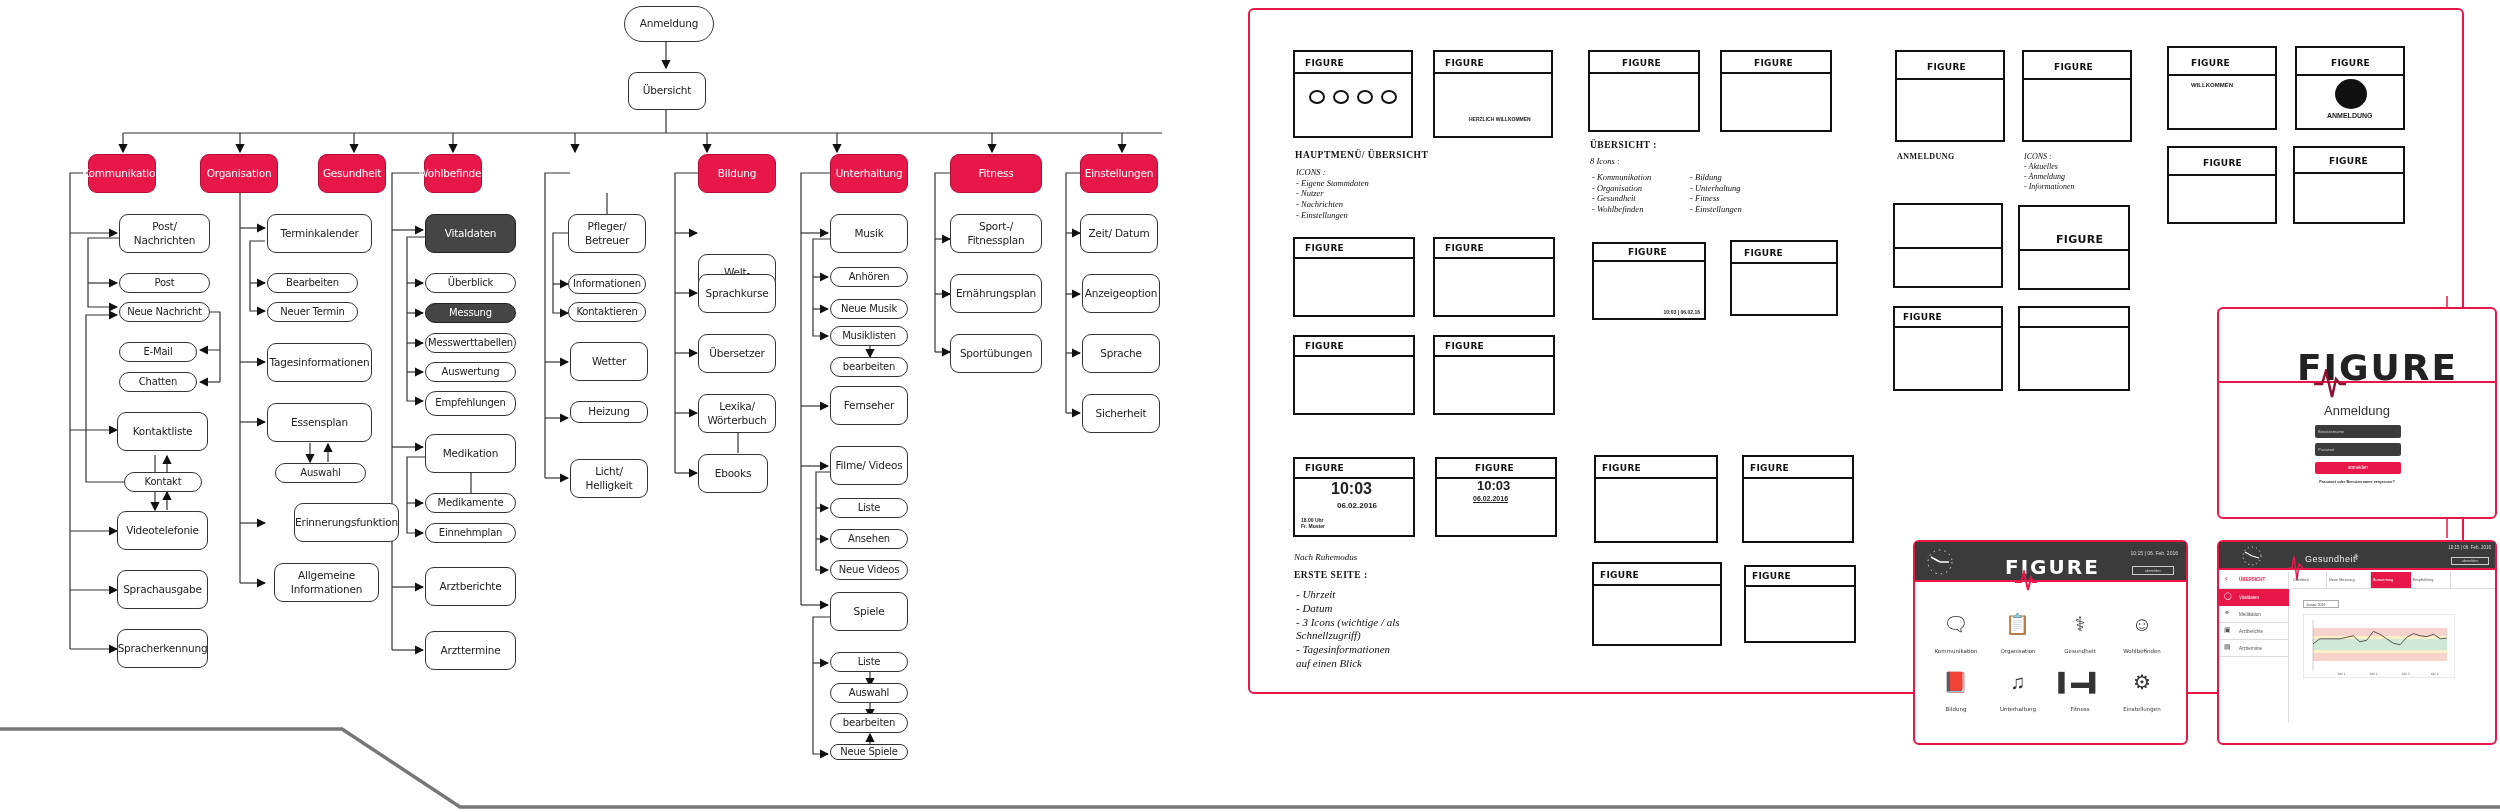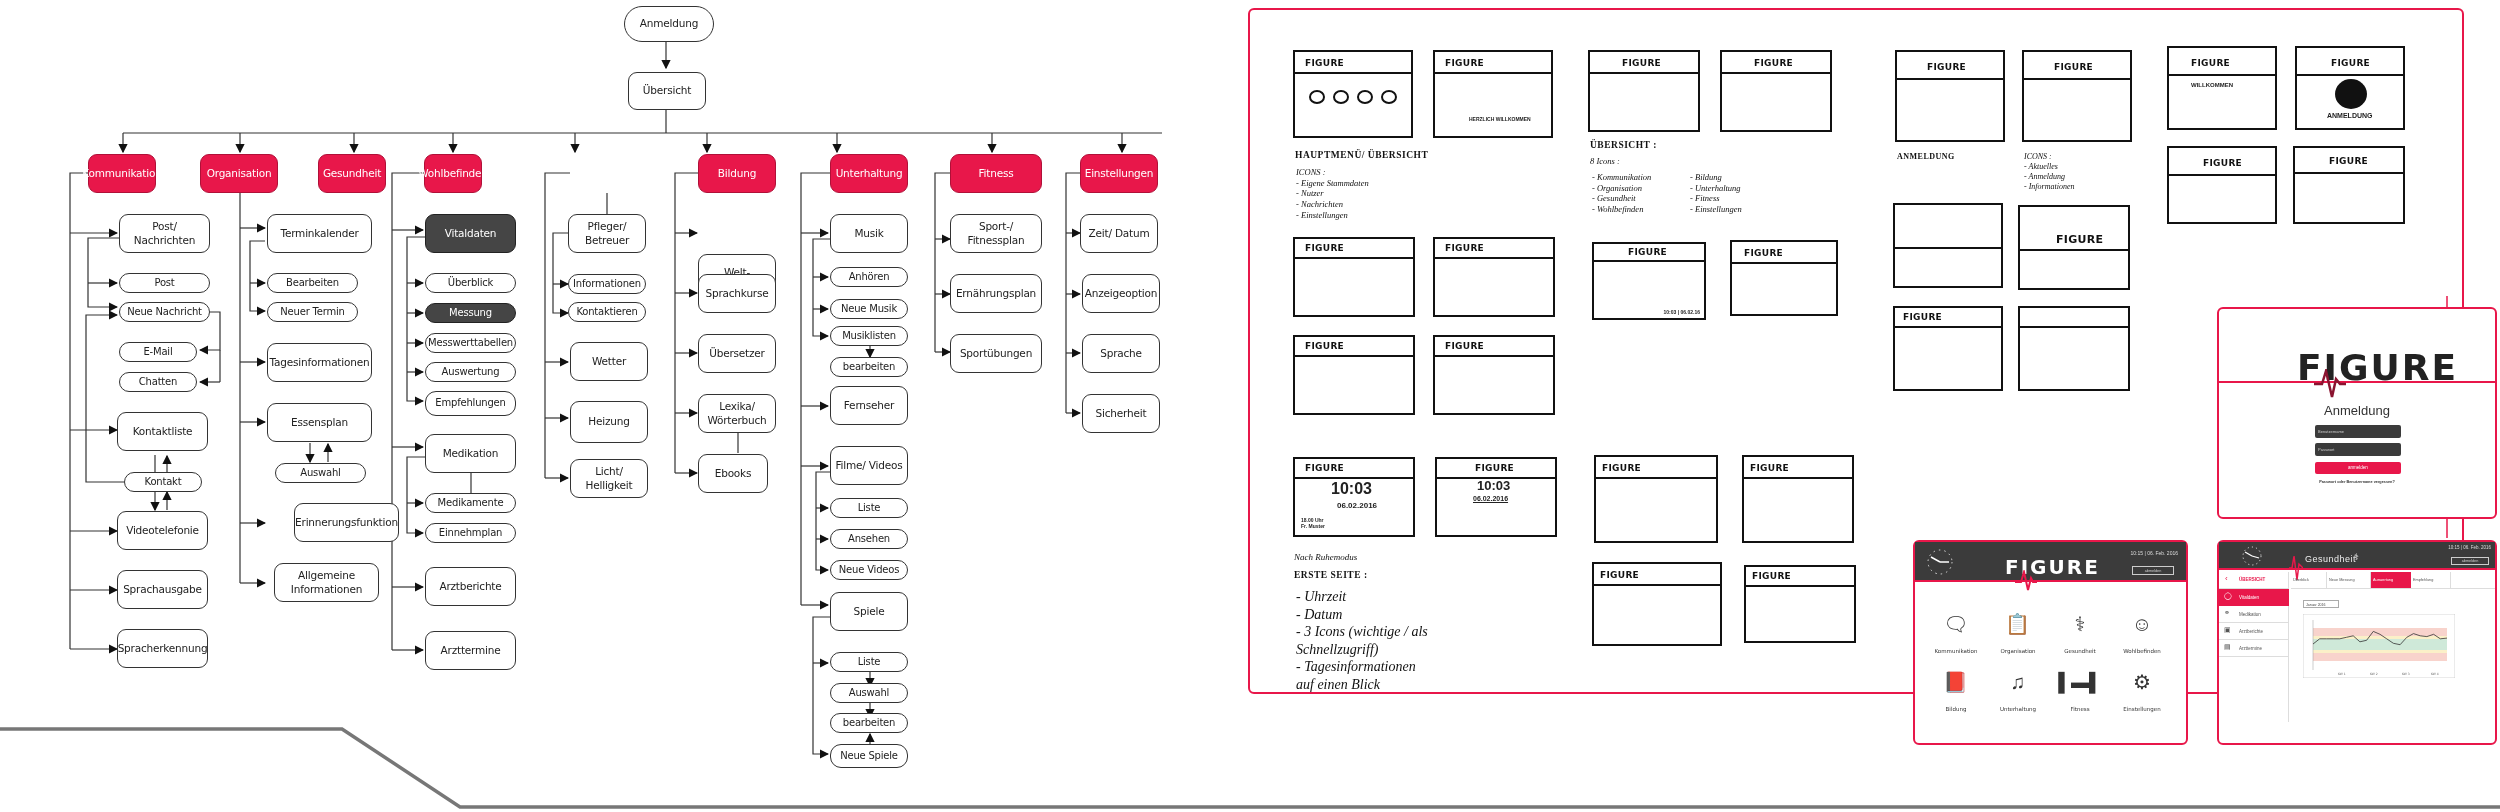--- a/index.html
+++ b/index.html
@@ -187,21 +187,21 @@
   <div class="node pill" style="left:425px;top:493px;width:91px;height:20px;">Medikamente</div>
   <div class="node pill" style="left:425px;top:523px;width:91px;height:20px;">Einnehmplan</div>
   <div class="node" style="left:425px;top:567px;width:91px;height:39px;">Arztberichte</div>
   <div class="node" style="left:425px;top:631px;width:91px;height:39px;">Arzttermine</div>
 
   <div class="node" style="left:568px;top:214px;width:78px;height:39px;">Pfleger/
 Betreuer</div>
   <div class="node pill" style="left:568px;top:274px;width:78px;height:20px;">Informationen</div>
   <div class="node pill" style="left:568px;top:302px;width:78px;height:20px;">Kontaktieren</div>
   <div class="node" style="left:570px;top:342px;width:78px;height:39px;">Wetter</div>
-  <div class="node" style="left:570px;top:401px;width:78px;height:42px;">Heizung</div>
+  <div class="node" style="left:570px;top:401px;width:78px;height:22px;">Heizung</div>
   <div class="node" style="left:570px;top:459px;width:78px;height:39px;">Licht/
 Helligkeit</div>
 
   <div class="node" style="left:698px;top:214px;width:78px;height:50px;margin-top:40px;">Welt-
 Nachrichten</div>
   <div class="node" style="left:698px;top:274px;width:78px;height:39px;">Sprachkurse</div>
   <div class="node" style="left:698px;top:334px;width:78px;height:39px;">Übersetzer</div>
   <div class="node" style="left:698px;top:394px;width:78px;height:39px;">Lexika/
 Wörterbuch</div>
   <div class="node" style="left:698px;top:454px;width:70px;height:39px;">Ebooks</div>
@@ -213,21 +213,21 @@
   <div class="node pill" style="left:830px;top:357px;width:78px;height:20px;">bearbeiten</div>
   <div class="node" style="left:830px;top:386px;width:78px;height:39px;">Fernseher</div>
   <div class="node" style="left:830px;top:446px;width:78px;height:39px;">Filme/ Videos</div>
   <div class="node pill" style="left:830px;top:498px;width:78px;height:20px;">Liste</div>
   <div class="node pill" style="left:830px;top:529px;width:78px;height:20px;">Ansehen</div>
   <div class="node pill" style="left:830px;top:560px;width:78px;height:20px;">Neue Videos</div>
   <div class="node" style="left:830px;top:592px;width:78px;height:39px;">Spiele</div>
   <div class="node pill" style="left:830px;top:652px;width:78px;height:20px;">Liste</div>
   <div class="node pill" style="left:830px;top:683px;width:78px;height:20px;">Auswahl</div>
   <div class="node pill" style="left:830px;top:713px;width:78px;height:20px;">bearbeiten</div>
-  <div class="node pill" style="left:830px;top:744px;width:78px;height:24px;">Neue Spiele</div>
+  <div class="node pill" style="left:830px;top:744px;width:78px;height:16px;">Neue Spiele</div>
 
   <div class="node" style="left:950px;top:214px;width:92px;height:39px;">Sport-/
 Fitnessplan</div>
   <div class="node" style="left:950px;top:274px;width:92px;height:39px;">Ernährungsplan</div>
   <div class="node" style="left:950px;top:334px;width:92px;height:39px;">Sportübungen</div>
 
   <div class="node" style="left:1080px;top:214px;width:78px;height:39px;">Zeit/ Datum</div>
   <div class="node" style="left:1082px;top:274px;width:78px;height:39px;">Anzeigeoption</div>
   <div class="node" style="left:1082px;top:334px;width:78px;height:39px;">Sprache</div>
   <div class="node" style="left:1082px;top:394px;width:78px;height:39px;">Sicherheit</div>
@@ -288,21 +288,21 @@
 Fr. Muster</span>
   </div>
   <div class="sketch" style="left:1435px;top:457px;width:122px;height:80px;">
     <div class="bar" style="top:18px;"></div>
     <span class="sk-logo" style="left:38px;top:4px;">FIGURE</span>
     <span class="abs" style="left:40px;top:19px;font-size:13px;font-weight:bold;">10:03</span>
     <span class="abs" style="left:36px;top:36px;font-size:7px;font-weight:bold;text-decoration:underline;">06.02.2016</span>
   </div>
   <div class="hand" style="left:1294px;top:552px;font-size:9px;">Nach Ruhemodus</div>
   <div class="hand caps" style="left:1294px;top:570px;">ERSTE SEITE :</div>
-  <div class="hand" style="left:1296px;top:588px;font-size:14px;">- Uhrzeit
+  <div class="hand" style="left:1296px;top:588px;font-size:11px;">- Uhrzeit
 - Datum
 - 3 Icons  (wichtige / als
              Schnellzugriff)
 - Tagesinformationen
    auf einen Blick</div>
 </div>
 
 <div>
   <div class="sketch" style="left:1588px;top:50px;width:112px;height:82px;">
     <div class="bar" style="top:20px;"></div>

